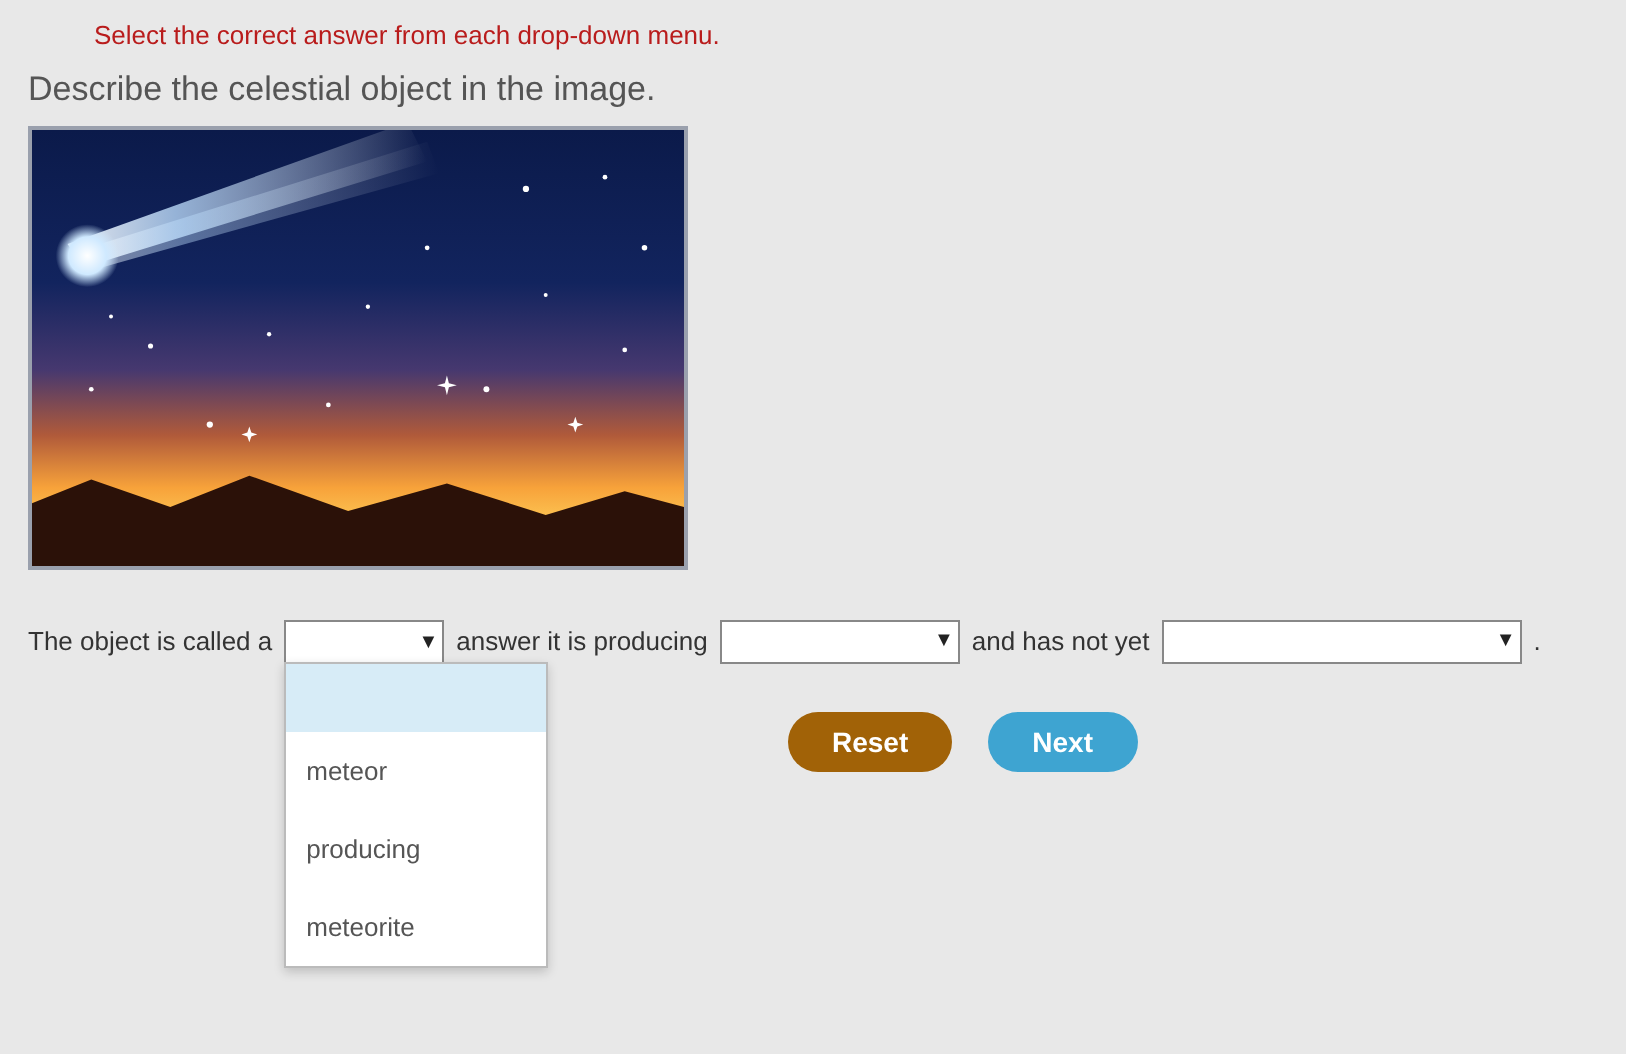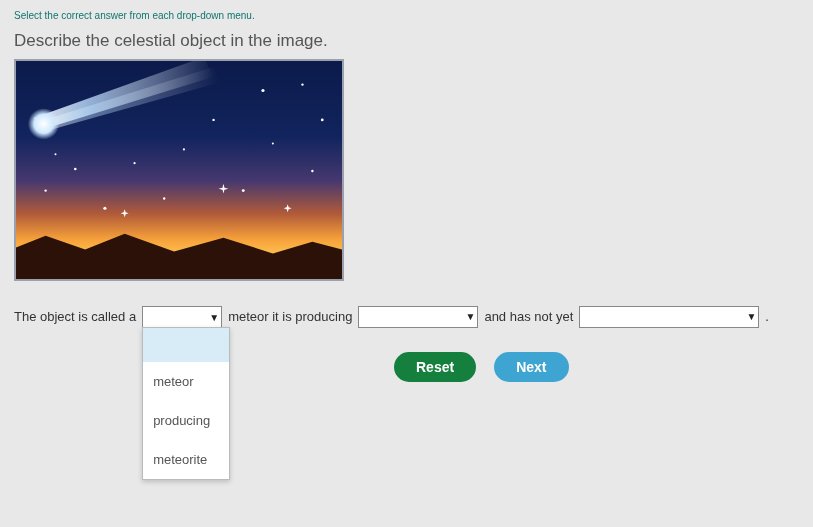--- a/index.html
+++ b/index.html
@@ -6,23 +6,24 @@
     body {
       font-family: Arial, Helvetica, sans-serif;
       font-size: 14px;
       color: #333;
       background: #e8e8e8;
       width: 813px;
       height: 527px;
       padding: 10px 14px;
     }
     .instruction {
-      font-size: 10px;
-      color: #0f766e;
+      font-size: 13px;
+      color: #b91c1c;
       margin-bottom: 10px;
+      margin-left: 33px;
     }
     .prompt {
       font-size: 17px;
       color: #555;
       margin-bottom: 8px;
     }
     .image-frame {
       width: 330px;
       height: 222px;
       border: 2px solid #9aa0ad;
@@ -56,21 +57,21 @@
     }
     .dd .chev { font-size: 10px; color: #222; }
     .dd1 { width: 80px; }
     .dd2 { width: 120px; }
     .dd3 { width: 180px; }
     .dd-wrapper { position: relative; display: inline-block; }
     .dd-list {
       position: absolute;
       top: 22px;
       left: 0;
-      width: 88px;
+      width: 132px;
       background: #fff;
       border: 1px solid #bbb;
       box-shadow: 0 2px 5px rgba(0,0,0,0.18);
       z-index: 10;
     }
     .dd-item {
       padding: 12px 10px;
       font-size: 13px;
       color: #555;
       cursor: pointer;
@@ -85,21 +86,21 @@
     }
     .btn {
       border: none;
       border-radius: 16px;
       color: #fff;
       font-size: 14px;
       font-weight: bold;
       padding: 7px 22px;
       cursor: pointer;
     }
-    .btn-reset { background: #15803d; }
+    .btn-reset { background: #a16207; }
     .btn-next  { background: #3ea4d1; }
   </style>
 </head>
 <body>
 
 <div class="instruction">Select the correct answer from each drop-down menu.</div>
 
 <div class="prompt">Describe the celestial object in the image.</div>
 
 <div class="image-frame">
@@ -171,21 +172,21 @@
       <span class="chev">▼</span>
     </span>
     <div class="dd-list">
       <div class="dd-item blank highlight"></div>
       <div class="dd-item">meteor</div>
       <div class="dd-item">producing</div>
       <div class="dd-item">meteorite</div>
     </div>
   </span>
 
-  <span>meteor it is producing</span>
+  <span>answer it is producing</span>
 
   <span class="dd dd2">
     <span></span>
     <span class="chev">▼</span>
   </span>
 
   <span>and has not yet</span>
 
   <span class="dd dd3">
     <span></span>

